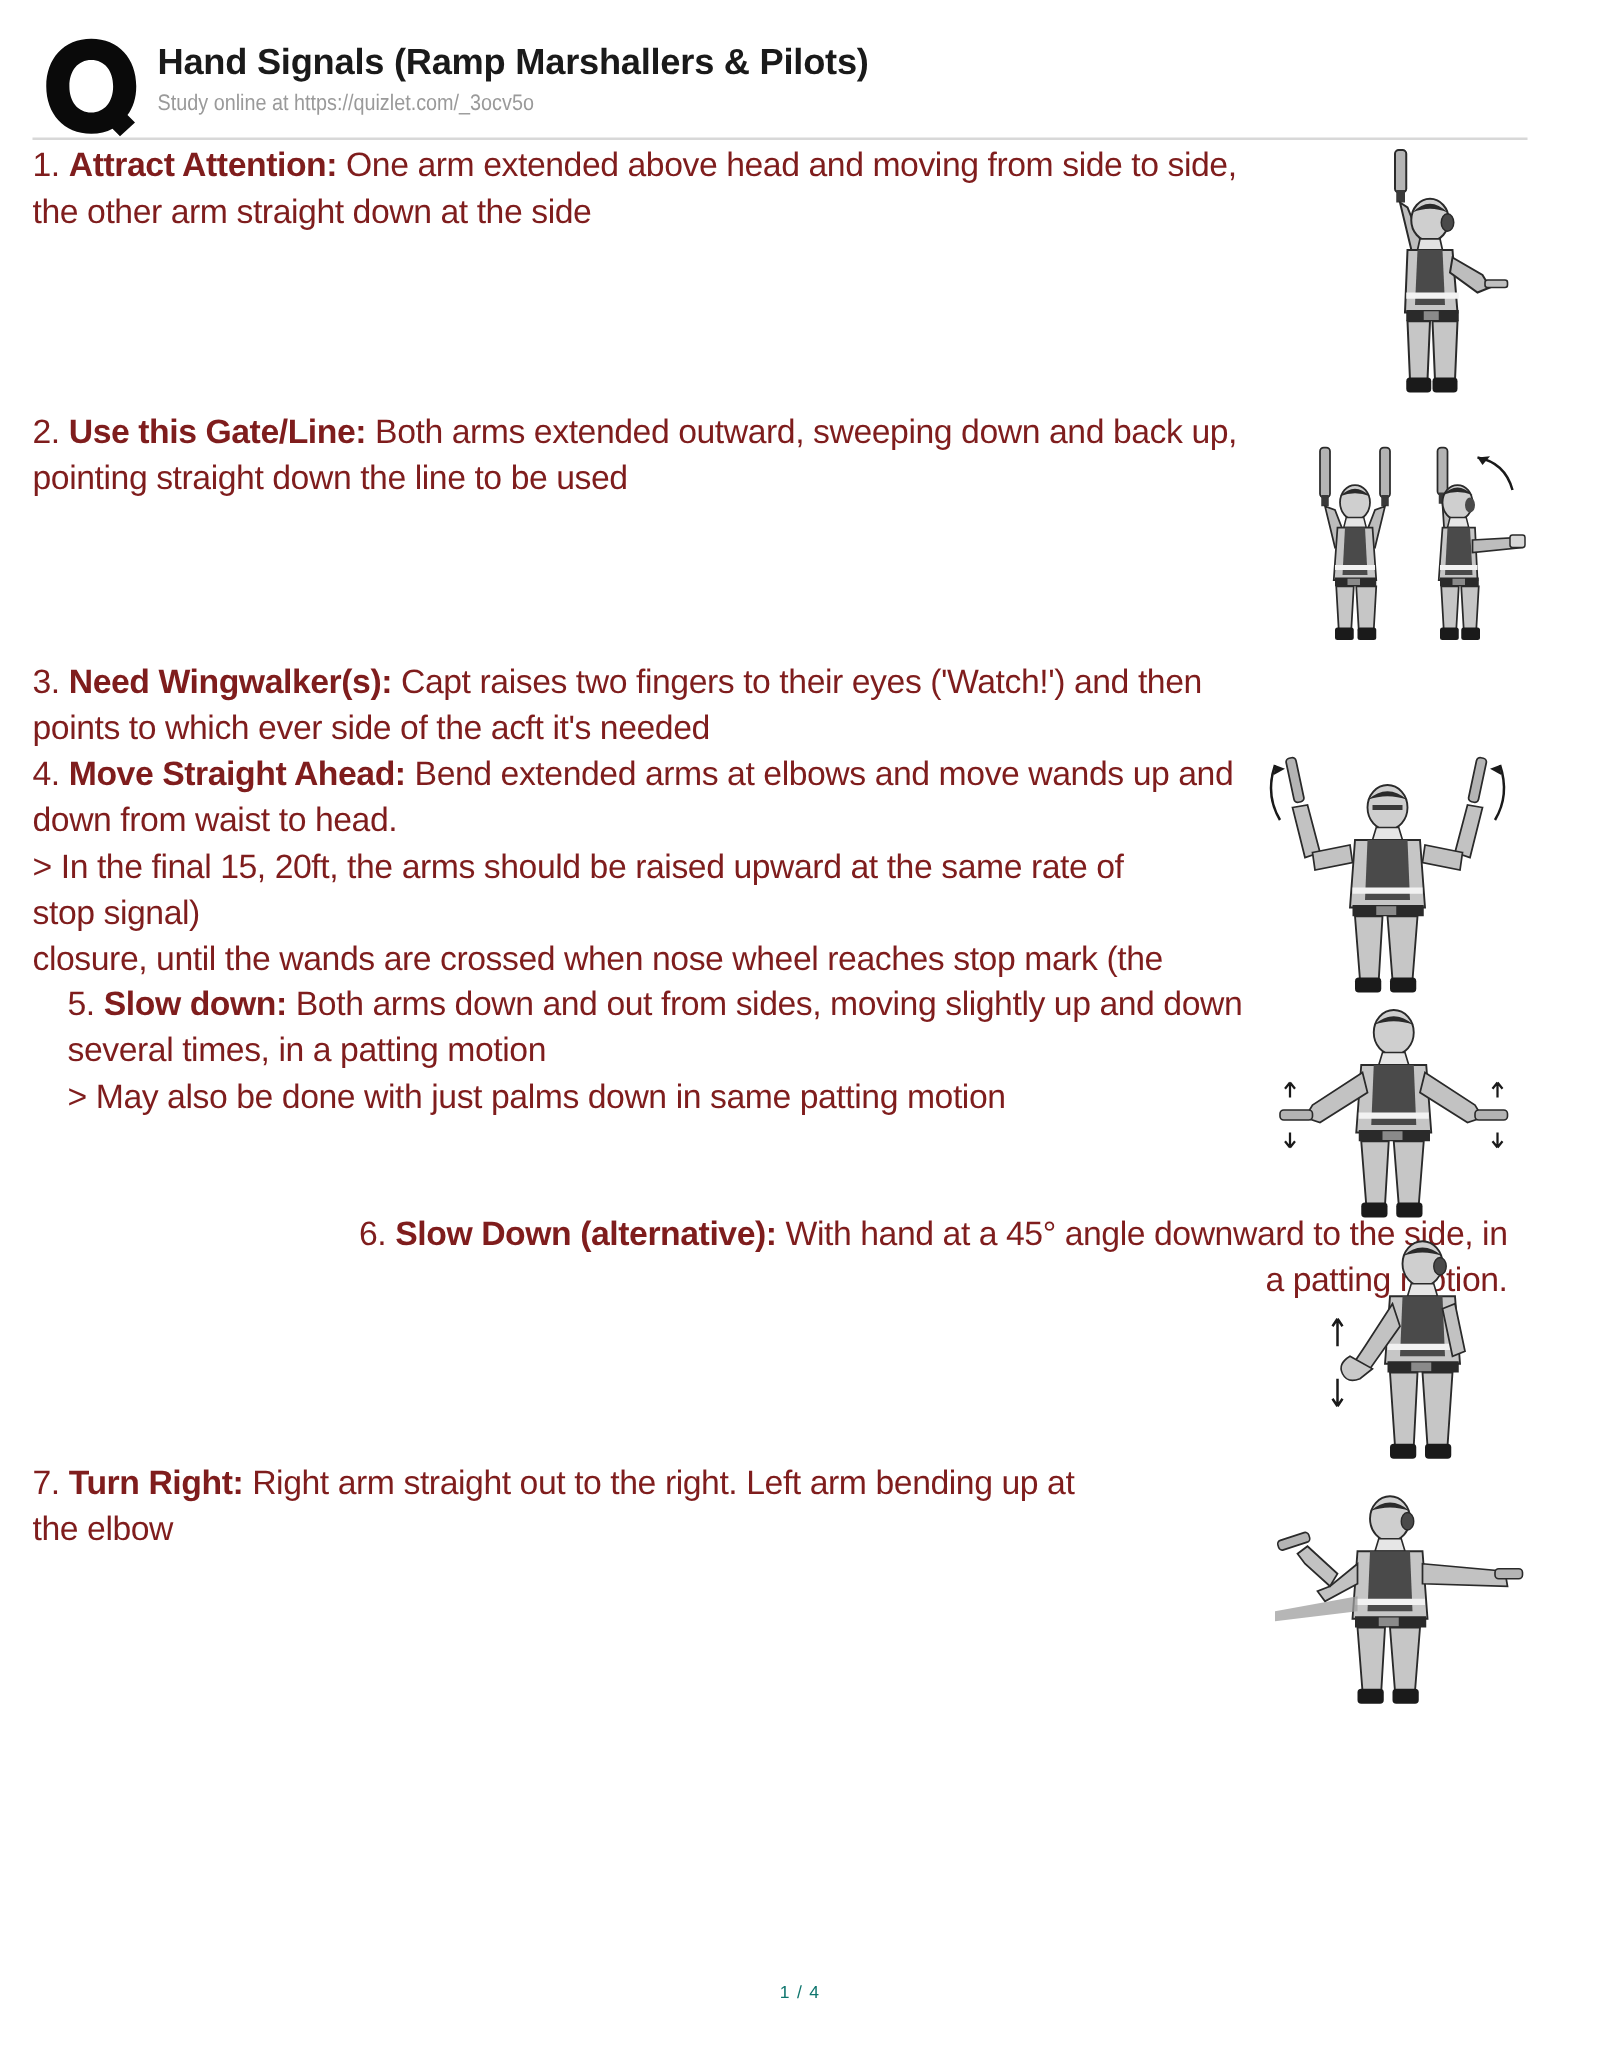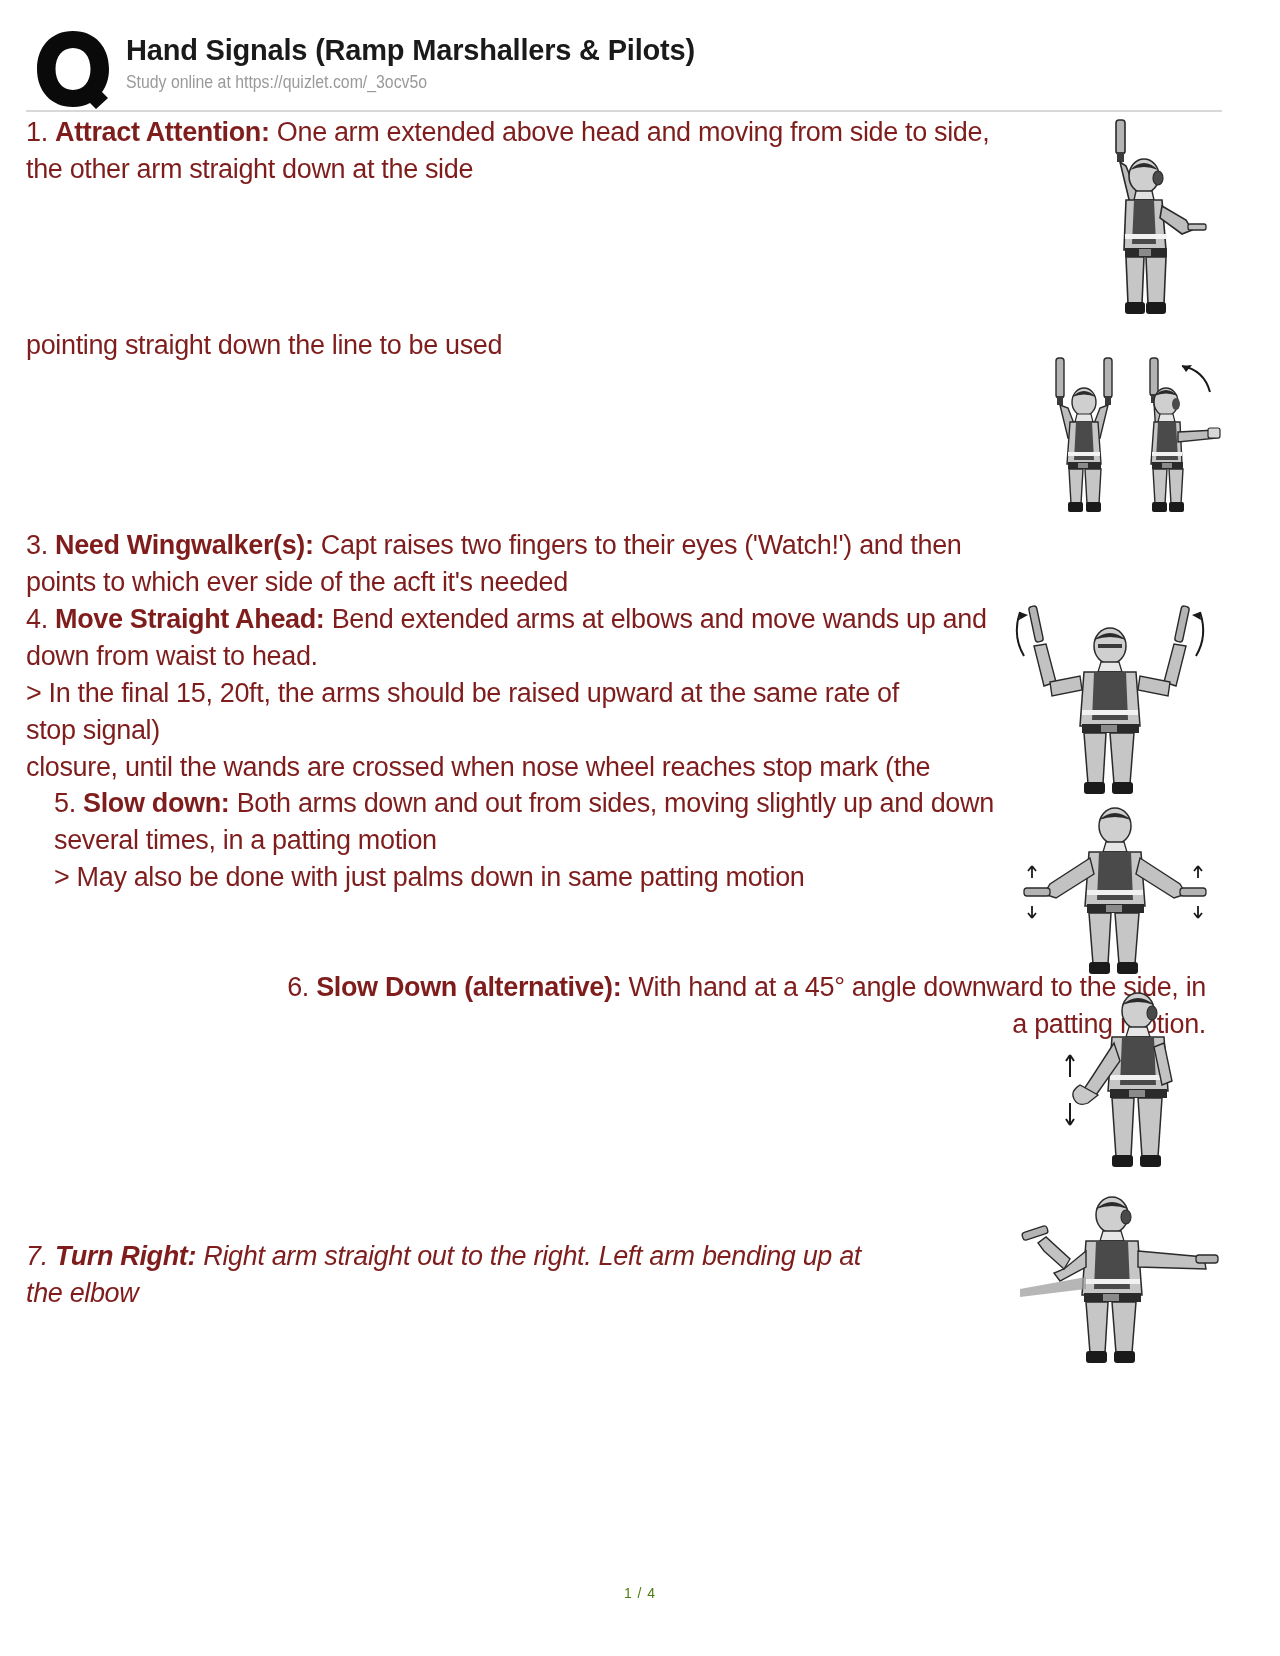--- a/index.html
+++ b/index.html
@@ -103,21 +103,21 @@
 
   
   #footer {
     position: absolute;
     left: 0;
     top: 1585px;
     width: 1280px;
     text-align: center;
     font-size: 14px;
     letter-spacing: 1px;
-    color: #4d7c0f;
+    color: #0f766e;
   }
 </style>
 </head>
 <body>
 
 <div id="page">
 
   <div id="header">
 
     <div id="logo-q">
@@ -145,20 +145,21 @@
   <div id="header-rule"></div>
 
   <div id="content">
 
     <div class="term-block" style="top:2px;">
       <div class="term-line"><span>1.</span> <b>Attract Attention:</b> <span>One arm extended above head and moving from side to side,</span></div>
       <div class="term-line">the other arm straight down at the side</div>
     </div>
 
     <div class="term-block" style="top:215px;">
+      <div class="term-line"><span>2.</span> <b>Use this Gate/Line:</b> <span>Both arms extended outward, sweeping down and back up,</span></div>
       <div class="term-line">pointing straight down the line to be used</div>
     </div>
 
     <div class="term-block" style="top:415px;">
       <div class="term-line"><span>3.</span> <b>Need Wingwalker(s):</b> <span>Capt raises two fingers to their eyes ('Watch!') and then</span></div>
       <div class="term-line">points to which ever side of the acft it's needed</div>
     </div>
 
     <div class="term-block" style="top:489px;">
       <div class="term-line"><span>4.</span> <b>Move Straight Ahead:</b> <span>Bend extended arms at elbows and move wands up and</span></div>
@@ -172,21 +173,21 @@
       <div class="term-line"><span>5.</span> <b>Slow down:</b> <span>Both arms down and out from sides, moving slightly up and down</span></div>
       <div class="term-line">several times, in a patting motion</div>
       <div class="term-line">&gt; May also be done with just palms down in same patting motion</div>
     </div>
 
     <div class="term-block" style="top:857px;text-align:right;">
       <div class="term-line"><span>6.</span> <b>Slow Down (alternative):</b> <span>With hand at a 45° angle downward to the side, in</span></div>
       <div class="term-line">a patting motion.</div>
     </div>
 
-    <div class="term-block" style="top:1126px;font-style:italic;">
+    <div class="term-block" style="top:1056px;">
       <div class="term-line"><span>7.</span> <b>Turn Right:</b> <span>Right arm straight out to the right. Left arm bending up at</span></div>
       <div class="term-line">the elbow</div>
     </div>
 
   </div>
 
   <div class="figure" style="left:1068px; top:118px;">
     <svg width="140" height="200" viewBox="0 0 140 200" aria-hidden="true">
       <g>
 

